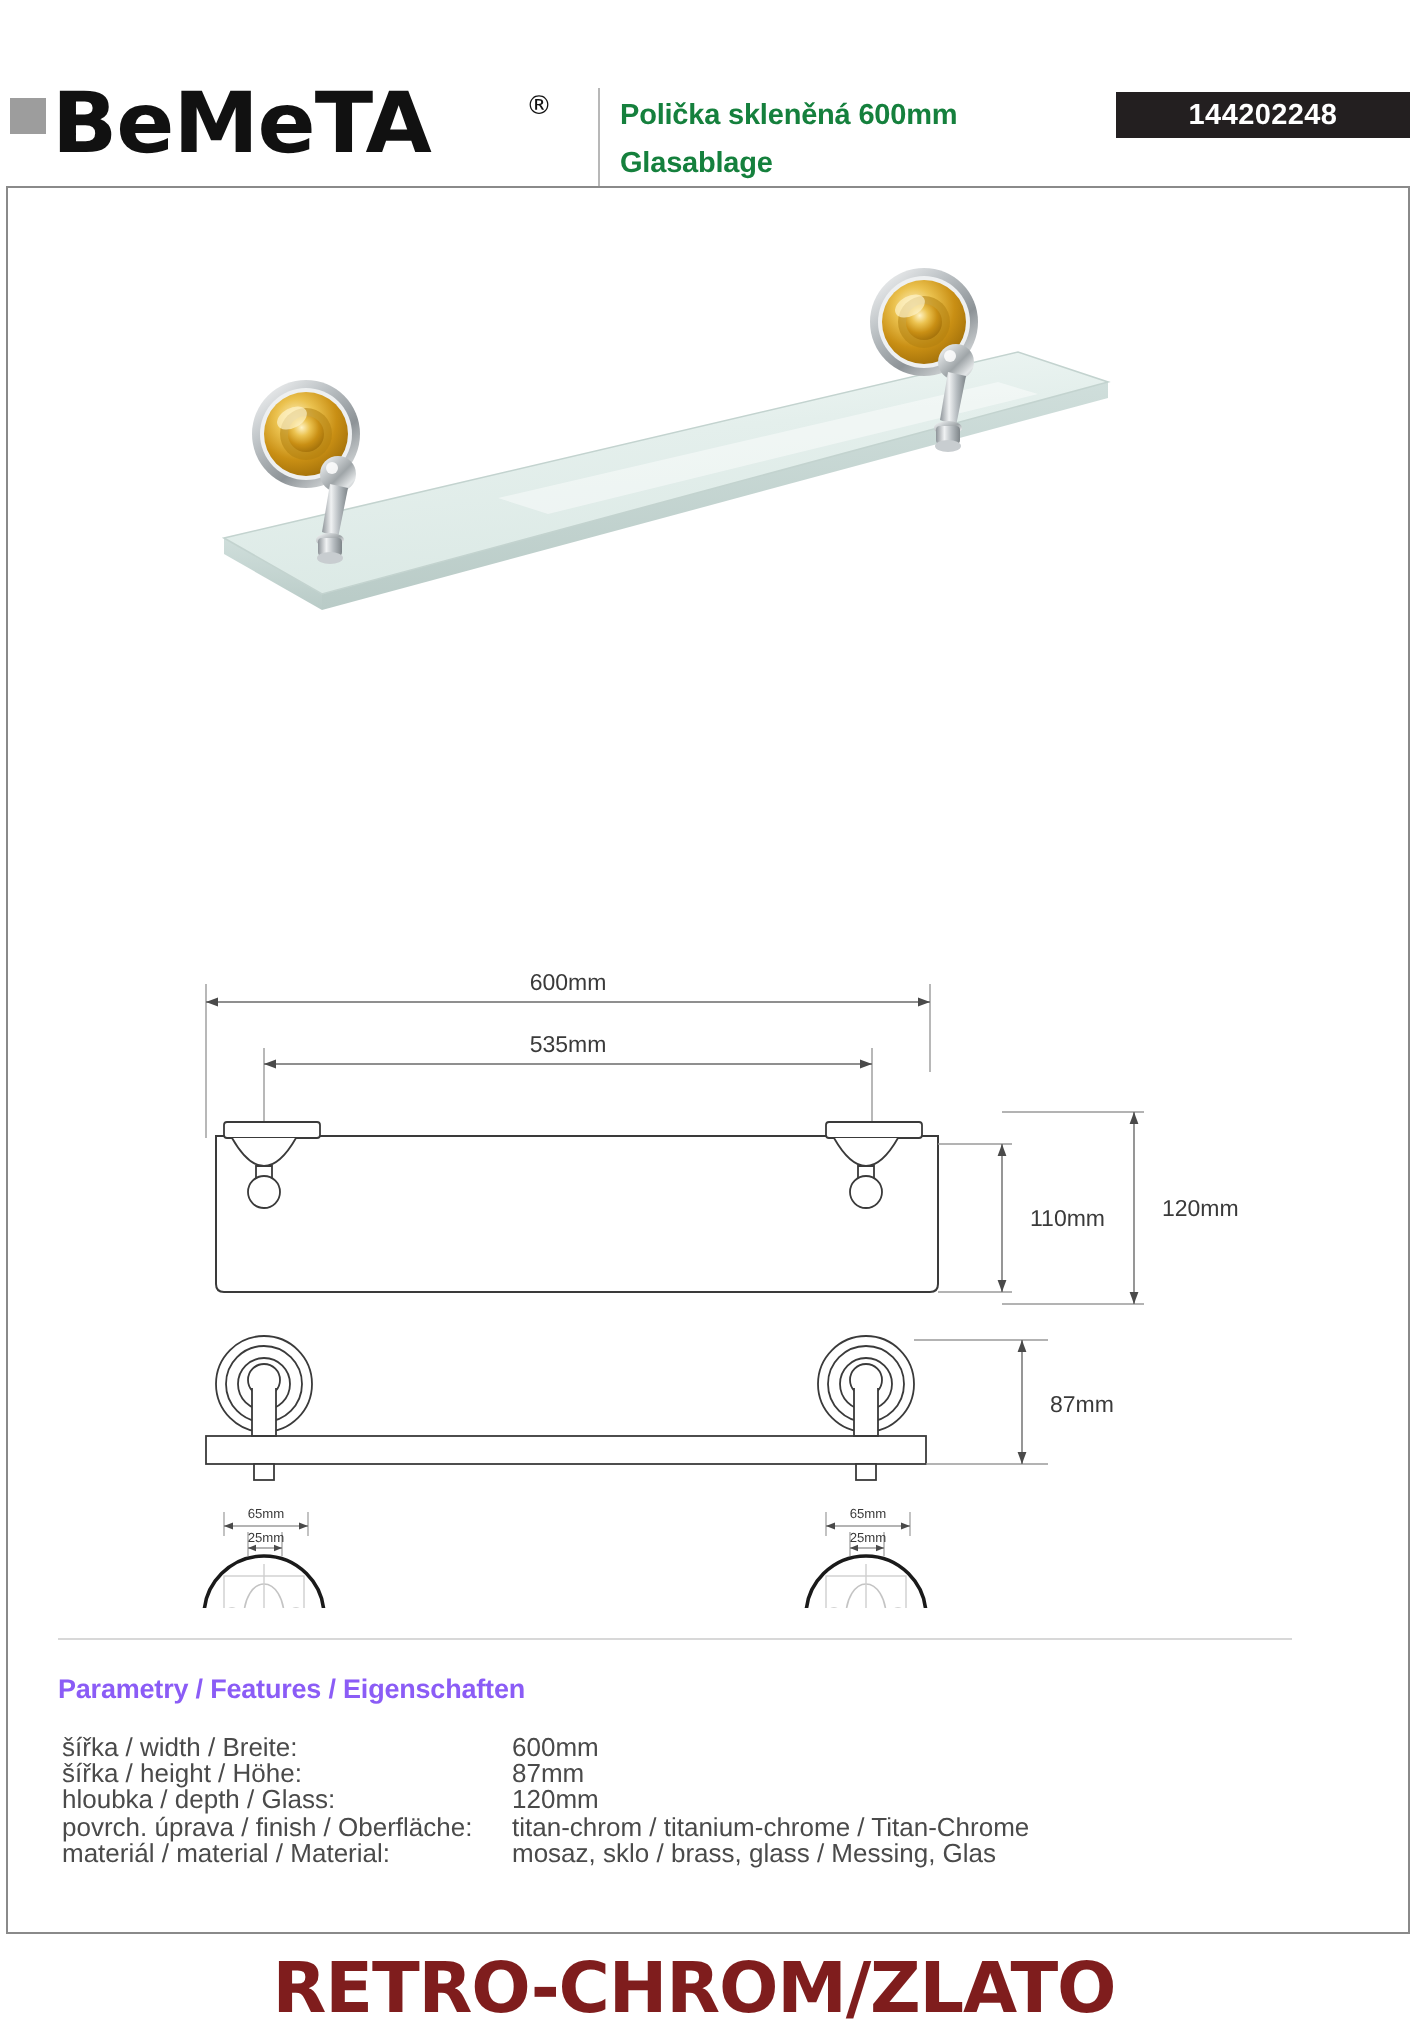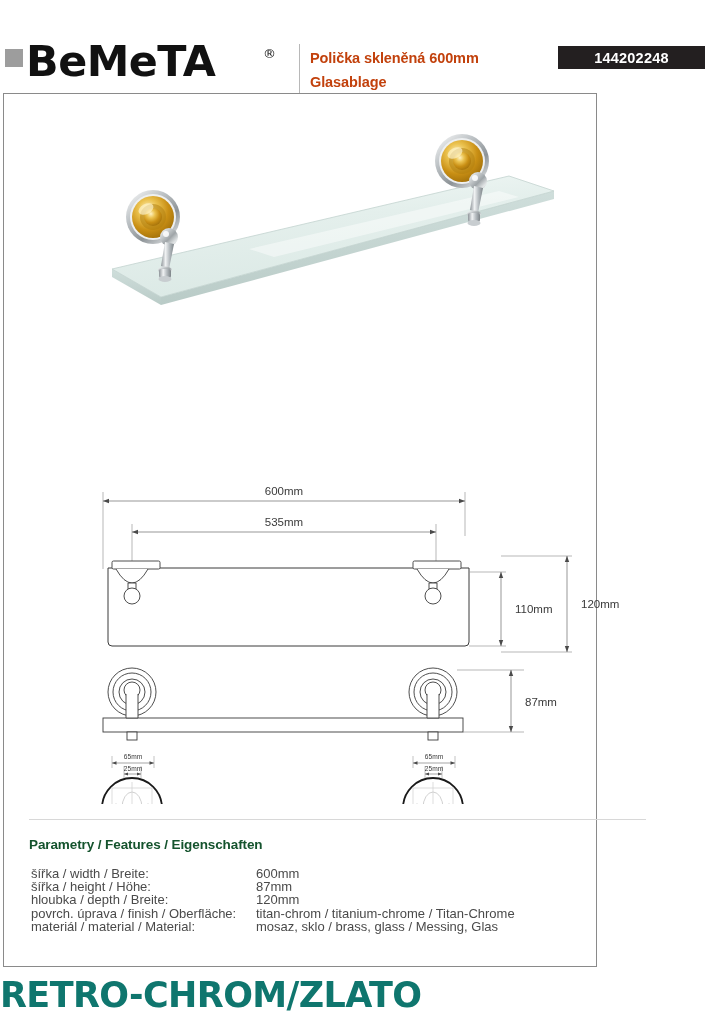--- a/index.html
+++ b/index.html
@@ -27,62 +27,62 @@
   .logo-reg {
     position: absolute; left: 258px; top: 0px;
     font-size: 13px; color: #111; font-family: "DejaVu Sans", sans-serif;
   }
   .hdr-divider {
     position: absolute; left: 299px; top: 0px;
     width: 1px; height: 73px; background: #b8b8b8;
   }
   .titles { position: absolute; left: 310px; top: 2px; width: 245px; }
   .titles div {
-    font-size: 14.5px; font-weight: bold; color: #c2410c;
+    font-size: 14.5px; font-weight: bold; color: #15803d;
     line-height: 24px; letter-spacing: -0.1px;
     white-space: nowrap;
   }
   .code-badge {
     position: absolute; left: 558px; top: 2px;
     width: 147px; height: 23px;
     background: #231f20;
     color: #ffffff; font-size: 14.5px; font-weight: bold;
     display: flex; align-items: center; justify-content: center;
     letter-spacing: 0.2px;
   }
 
   
   .frame {
     position: absolute; left: 3px; top: 93px;
-    width: 594px; height: 874px;
+    width: 702px; height: 874px;
     border: 1px solid #8a8a8a; background: #fff;
   }
 
   
   .photo { position: absolute; left: 95px; top: 35px; width: 490px; height: 225px; }
 
   
   .drawings { position: absolute; left: 0; top: 290px; width: 702px; height: 420px; }
 
   
   .params { position: absolute; left: 25px; top: 725px; width: 650px; }
   .params-rule { width: 617px; height: 1px; background: #d8d8d8; margin-bottom: 17px; }
   .params-title {
-    font-size: 13.5px; font-weight: bold; color: #14532d;
+    font-size: 13.5px; font-weight: bold; color: #8b5cf6;
     margin-bottom: 14px; letter-spacing: -0.1px;
   }
   .param-row { position: relative; height: 13.2px; font-size: 13px; color: #4a4a4a; }
   .param-label { position: absolute; left: 2px; top: 0; white-space: nowrap; }
   .param-value { position: absolute; left: 227px; top: 0; white-space: nowrap; }
 
   
   .footer-title {
     position: absolute; left: 0; top: 975px; width: 694px;
-    text-align: left;
-    font-size: 35px; font-weight: bold; color: #0f766e;
+    text-align: center;
+    font-size: 35px; font-weight: bold; color: #7f1d1d;
     letter-spacing: -0.6px; white-space: nowrap;
     font-family: "DejaVu Sans", sans-serif;
   }
 
   svg { display: block; }
   .dimtext { font-family: "Liberation Sans", sans-serif; fill: #3a3a3a; }
 </style>
 </head>
 <body>
 
@@ -321,21 +321,21 @@
 
       <div class="param-row">
         <span class="param-label">šířka / width / Breite:</span>
         <span class="param-value">600mm</span>
       </div>
       <div class="param-row">
         <span class="param-label">šířka / height / Höhe:</span>
         <span class="param-value">87mm</span>
       </div>
       <div class="param-row">
-        <span class="param-label">hloubka / depth / Breite:</span>
+        <span class="param-label">hloubka / depth / Glass:</span>
         <span class="param-value">120mm</span>
       </div>
       <div class="param-row">
         <span class="param-label">povrch. úprava / finish / Oberfläche:</span>
         <span class="param-value">titan-chrom / titanium-chrome / Titan-Chrome</span>
       </div>
       <div class="param-row">
         <span class="param-label">materiál / material / Material:</span>
         <span class="param-value">mosaz, sklo / brass, glass / Messing, Glas</span>
       </div>

